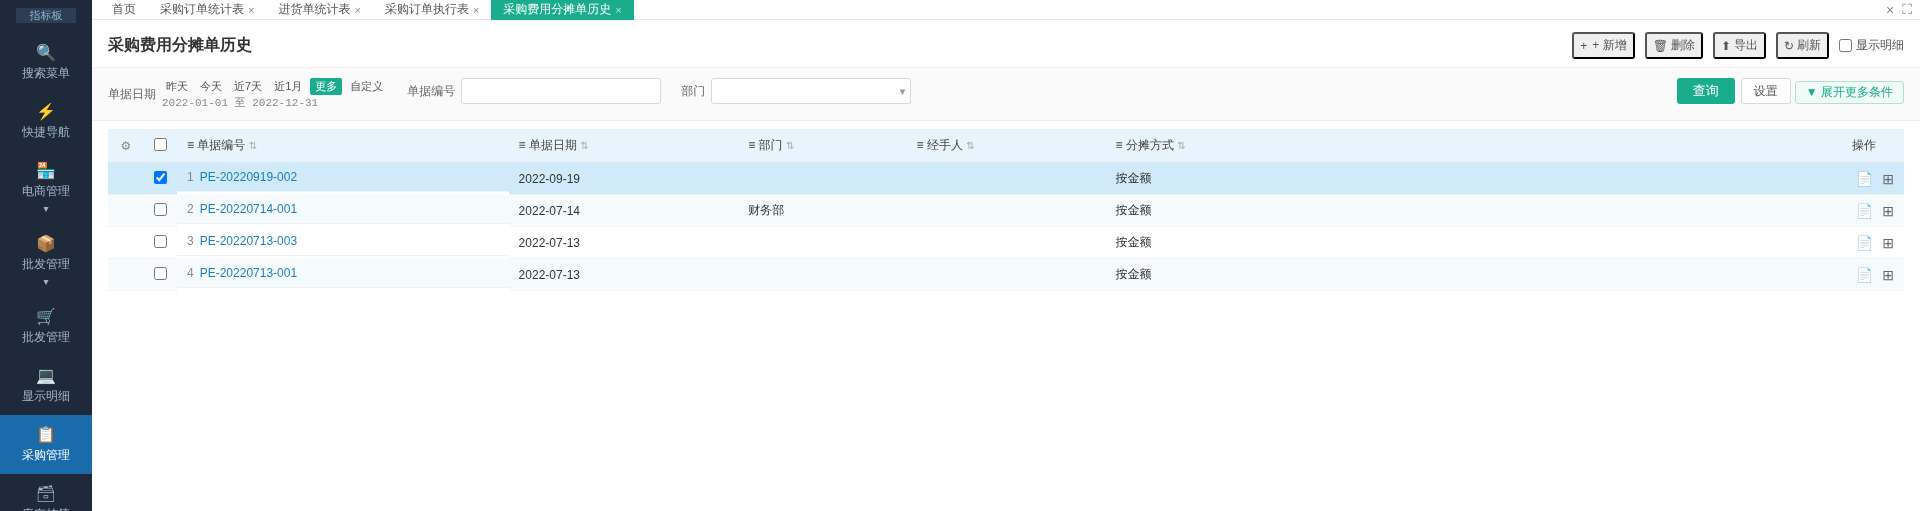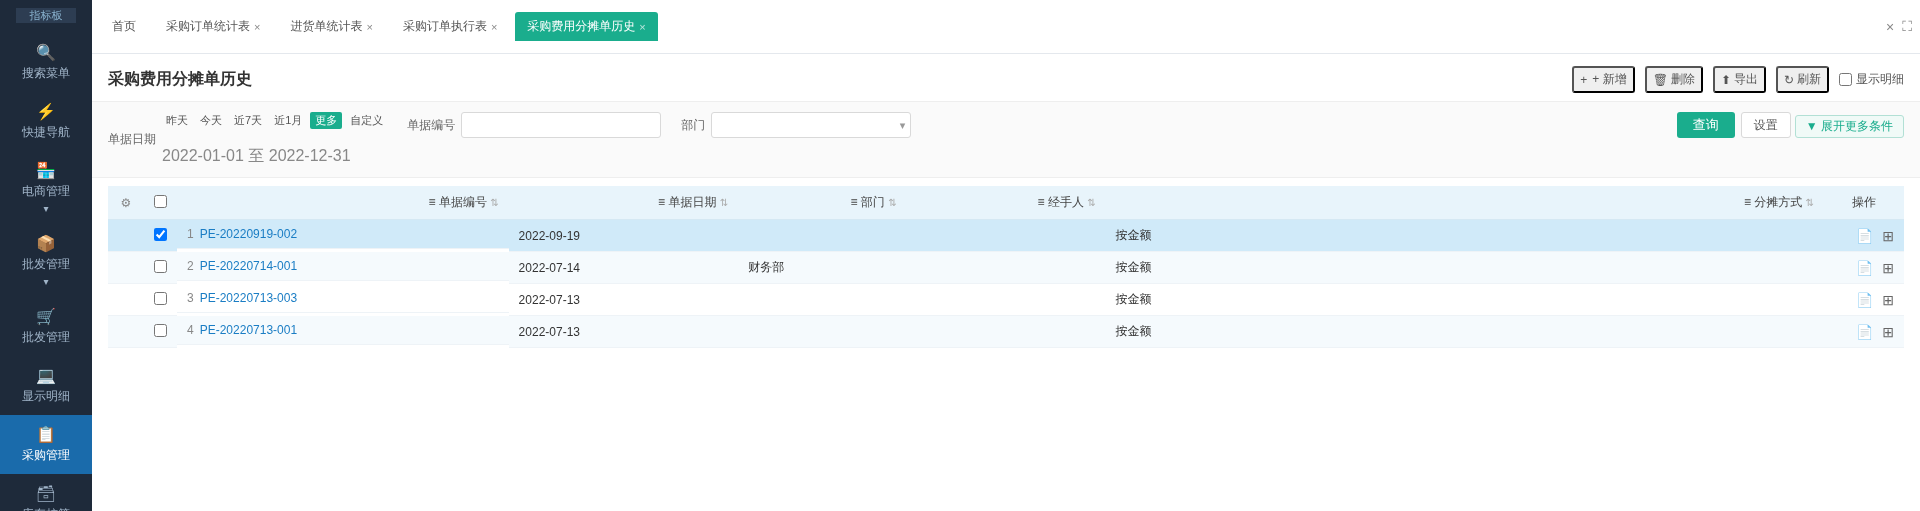--- a/index.html
+++ b/index.html
@@ -51,23 +51,23 @@
       overflow: hidden;
     }
 
     
     .tab-bar {
       background: #fff;
       display: flex;
       align-items: center;
       border-bottom: 1px solid #e4e8ed;
       padding: 0 8px;
-      height: 54px;
+      height: 20px;
       flex-shrink: 0;
-      gap: 6px;
+      gap: 0;
     }
     .tab-item {
       padding: 6px 12px;
       font-size: 12px;
       color: #555;
       cursor: pointer;
       border-radius: 3px 3px 0 0;
       white-space: nowrap;
       display: flex;
       align-items: center;
@@ -147,41 +147,42 @@
       display: flex;
       align-items: center;
       gap: 6px;
       font-size: 12px;
       color: #555;
     }
     .filter-label { white-space: nowrap; color: #666; }
     .filter-date-range {
       display: flex;
       flex-direction: column;
-      gap: 17px;
+      gap: 0;
     }
     .filter-date-buttons {
       display: flex;
       gap: 4px;
     }
     .date-btn {
       font-size: 11px;
       color: #555;
       cursor: pointer;
       padding: 1px 4px;
     }
     .date-btn.more {
       background: #1aad8d;
       color: #fff;
       border-radius: 2px;
       padding: 1px 5px;
     }
     .filter-date-value {
-      font-size: 16px;
+      font-size: 11px;
       color: #888;
+      font-family: Liberation Mono, monospace;
     }
     .filter-input {
       border: 1px solid #d9d9d9;
       border-radius: 3px;
       padding: 3px 8px;
       font-size: 12px;
       width: 200px;
       height: 26px;
       outline: none;
     }
@@ -259,21 +260,21 @@
     table {
       width: 100%;
       border-collapse: collapse;
       font-size: 13px;
     }
     thead tr {
       background: #e8f4fb;
     }
     th {
       padding: 8px 10px;
-      text-align: right;
+      text-align: left;
       color: #444;
       font-weight: 500;
       border-bottom: 1px solid #d5e8f3;
       white-space: nowrap;
       font-size: 12px;
     }
     td {
       padding: 7px 10px;
       color: #333;
       border-bottom: 1px solid #eef3f7;

